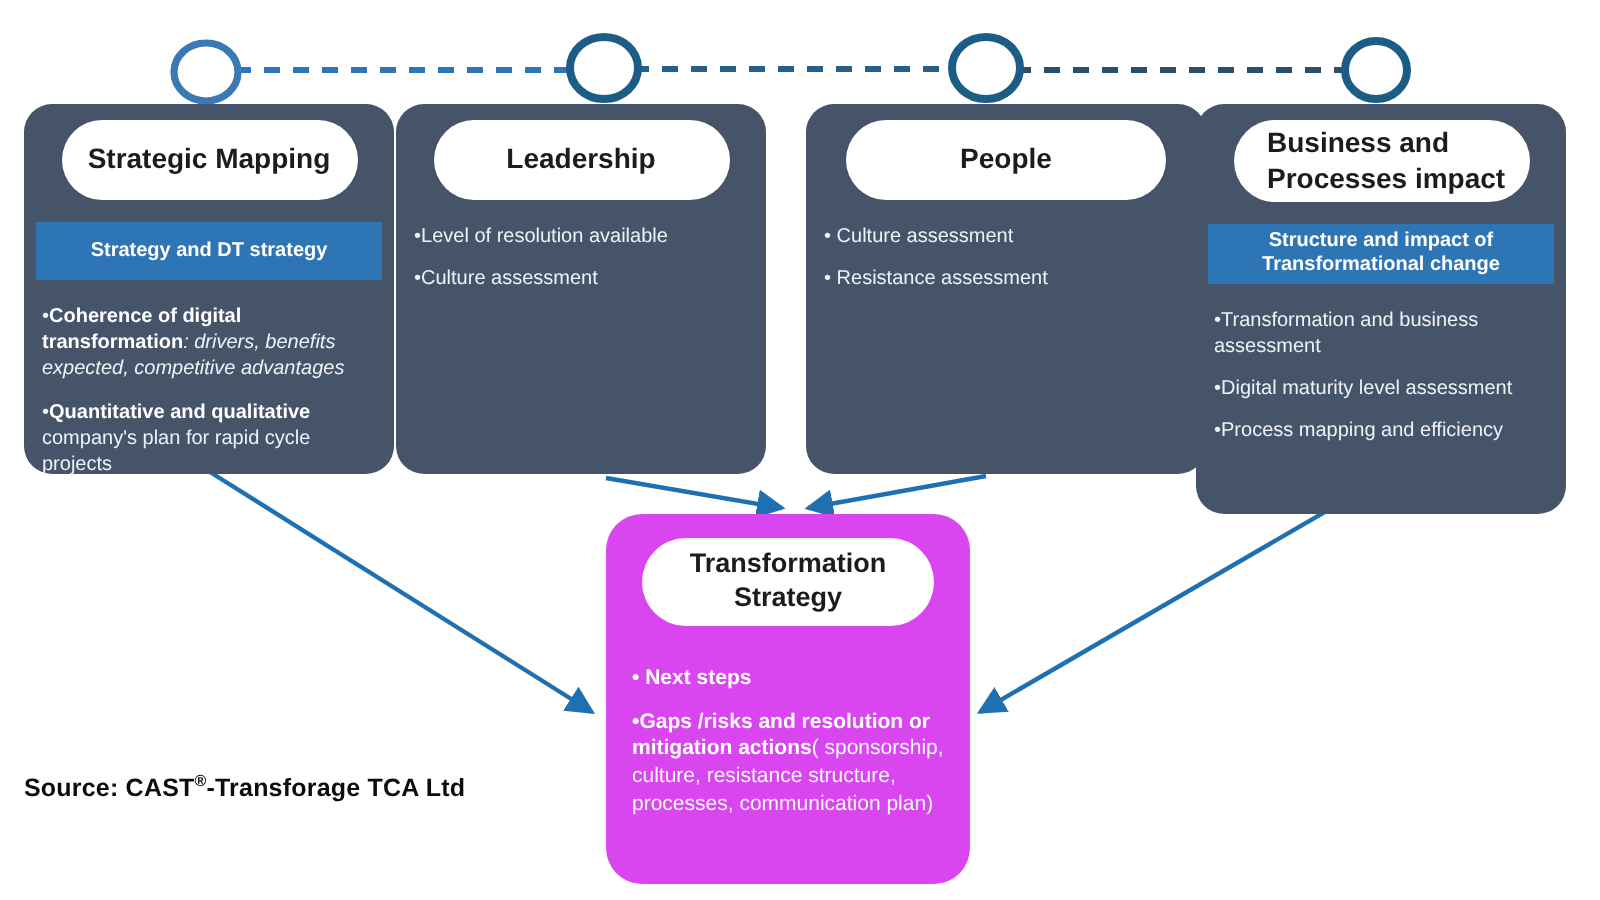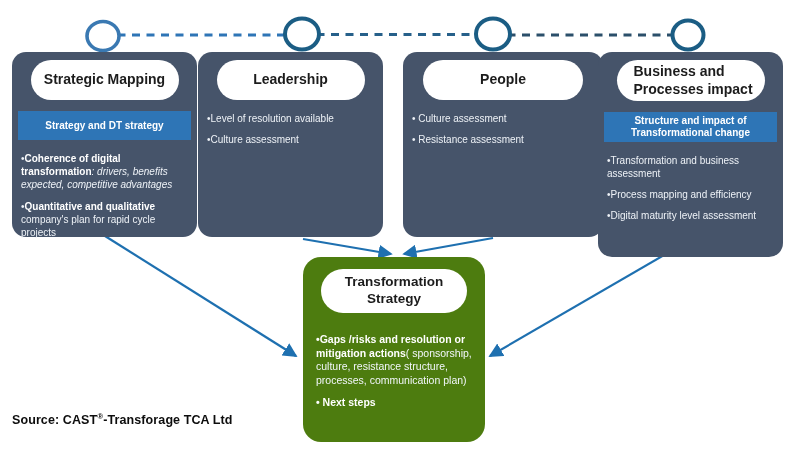--- a/index.html
+++ b/index.html
@@ -28,29 +28,29 @@
   }
   .card-body {
     padding:4px 9px 0; color:#eef2f7; font-size:10px; line-height:1.32;
   }
   .card-body p { margin:8px 0; }
   .card-body b { color:#ffffff; }
   .card-body i { font-style:italic; }
 
   .ts-card {
     position:absolute; left:303px; top:257px; width:182px; height:185px;
-    background:#4d7c0f; border-radius:18px; z-index:1; box-sizing:border-box;
+    background:#d946ef; border-radius:18px; z-index:1; box-sizing:border-box;
   }
   .ts-card .pill { width:146px; min-height:44px; margin-top:12px; font-size:13.5px; }
   .ts-body { padding:12px 13px 0; color:#f2f7fb; font-size:10.5px; line-height:1.3; }
   .ts-body p { margin:8px 0; }
   .ts-body b { color:#ffffff; }
 
   .source {
-    position:absolute; left:12px; top:412px; font-weight:bold; font-size:12.5px;
+    position:absolute; left:12px; top:386px; font-weight:bold; font-size:12.5px;
     color:#0d0d0d; z-index:1; letter-spacing:0.1px;
   }
   .source sup { font-size:8px; vertical-align:super; }
 </style>
 </head>
 <body>
 
 <div class="canvas">
 
   <svg class="overlay" width="800" height="450" viewBox="0 0 800 450">
@@ -110,32 +110,32 @@
 
   <div class="card" style="left:598px; top:52px; width:185px; height:205px;">
     <div class="pill pill--left">
       <span>Business and Processes impact</span>
     </div>
     <div class="bar">
       <span>Structure and impact of Transformational change</span>
     </div>
     <div class="card-body">
       <p><span>•</span><b></b><i></i><span>Transformation and business assessment</span></p>
+      <p><span>•</span><b></b><i></i><span>Digital maturity level assessment</span></p>
       <p><span>•</span><b></b><i></i><span>Process mapping and efficiency</span></p>
-      <p><span>•</span><b></b><i></i><span>Digital maturity level assessment</span></p>
     </div>
   </div>
 
   <div class="ts-card">
     <div class="pill">
       <span>Transformation Strategy</span>
     </div>
     <div class="ts-body">
+      <p><b>• </b><b>Next steps</b><span></span></p>
       <p><b>•</b><b>Gaps /risks and resolution or mitigation actions</b><span>( sponsorship, culture, resistance structure, processes, communication plan)</span></p>
-      <p><b>• </b><b>Next steps</b><span></span></p>
     </div>
   </div>
 
   <div class="source">
     <span>Source: CAST</span><sup>®</sup><span>-Transforage TCA Ltd</span>
   </div>
 
 </div>
 
 </body></html>

